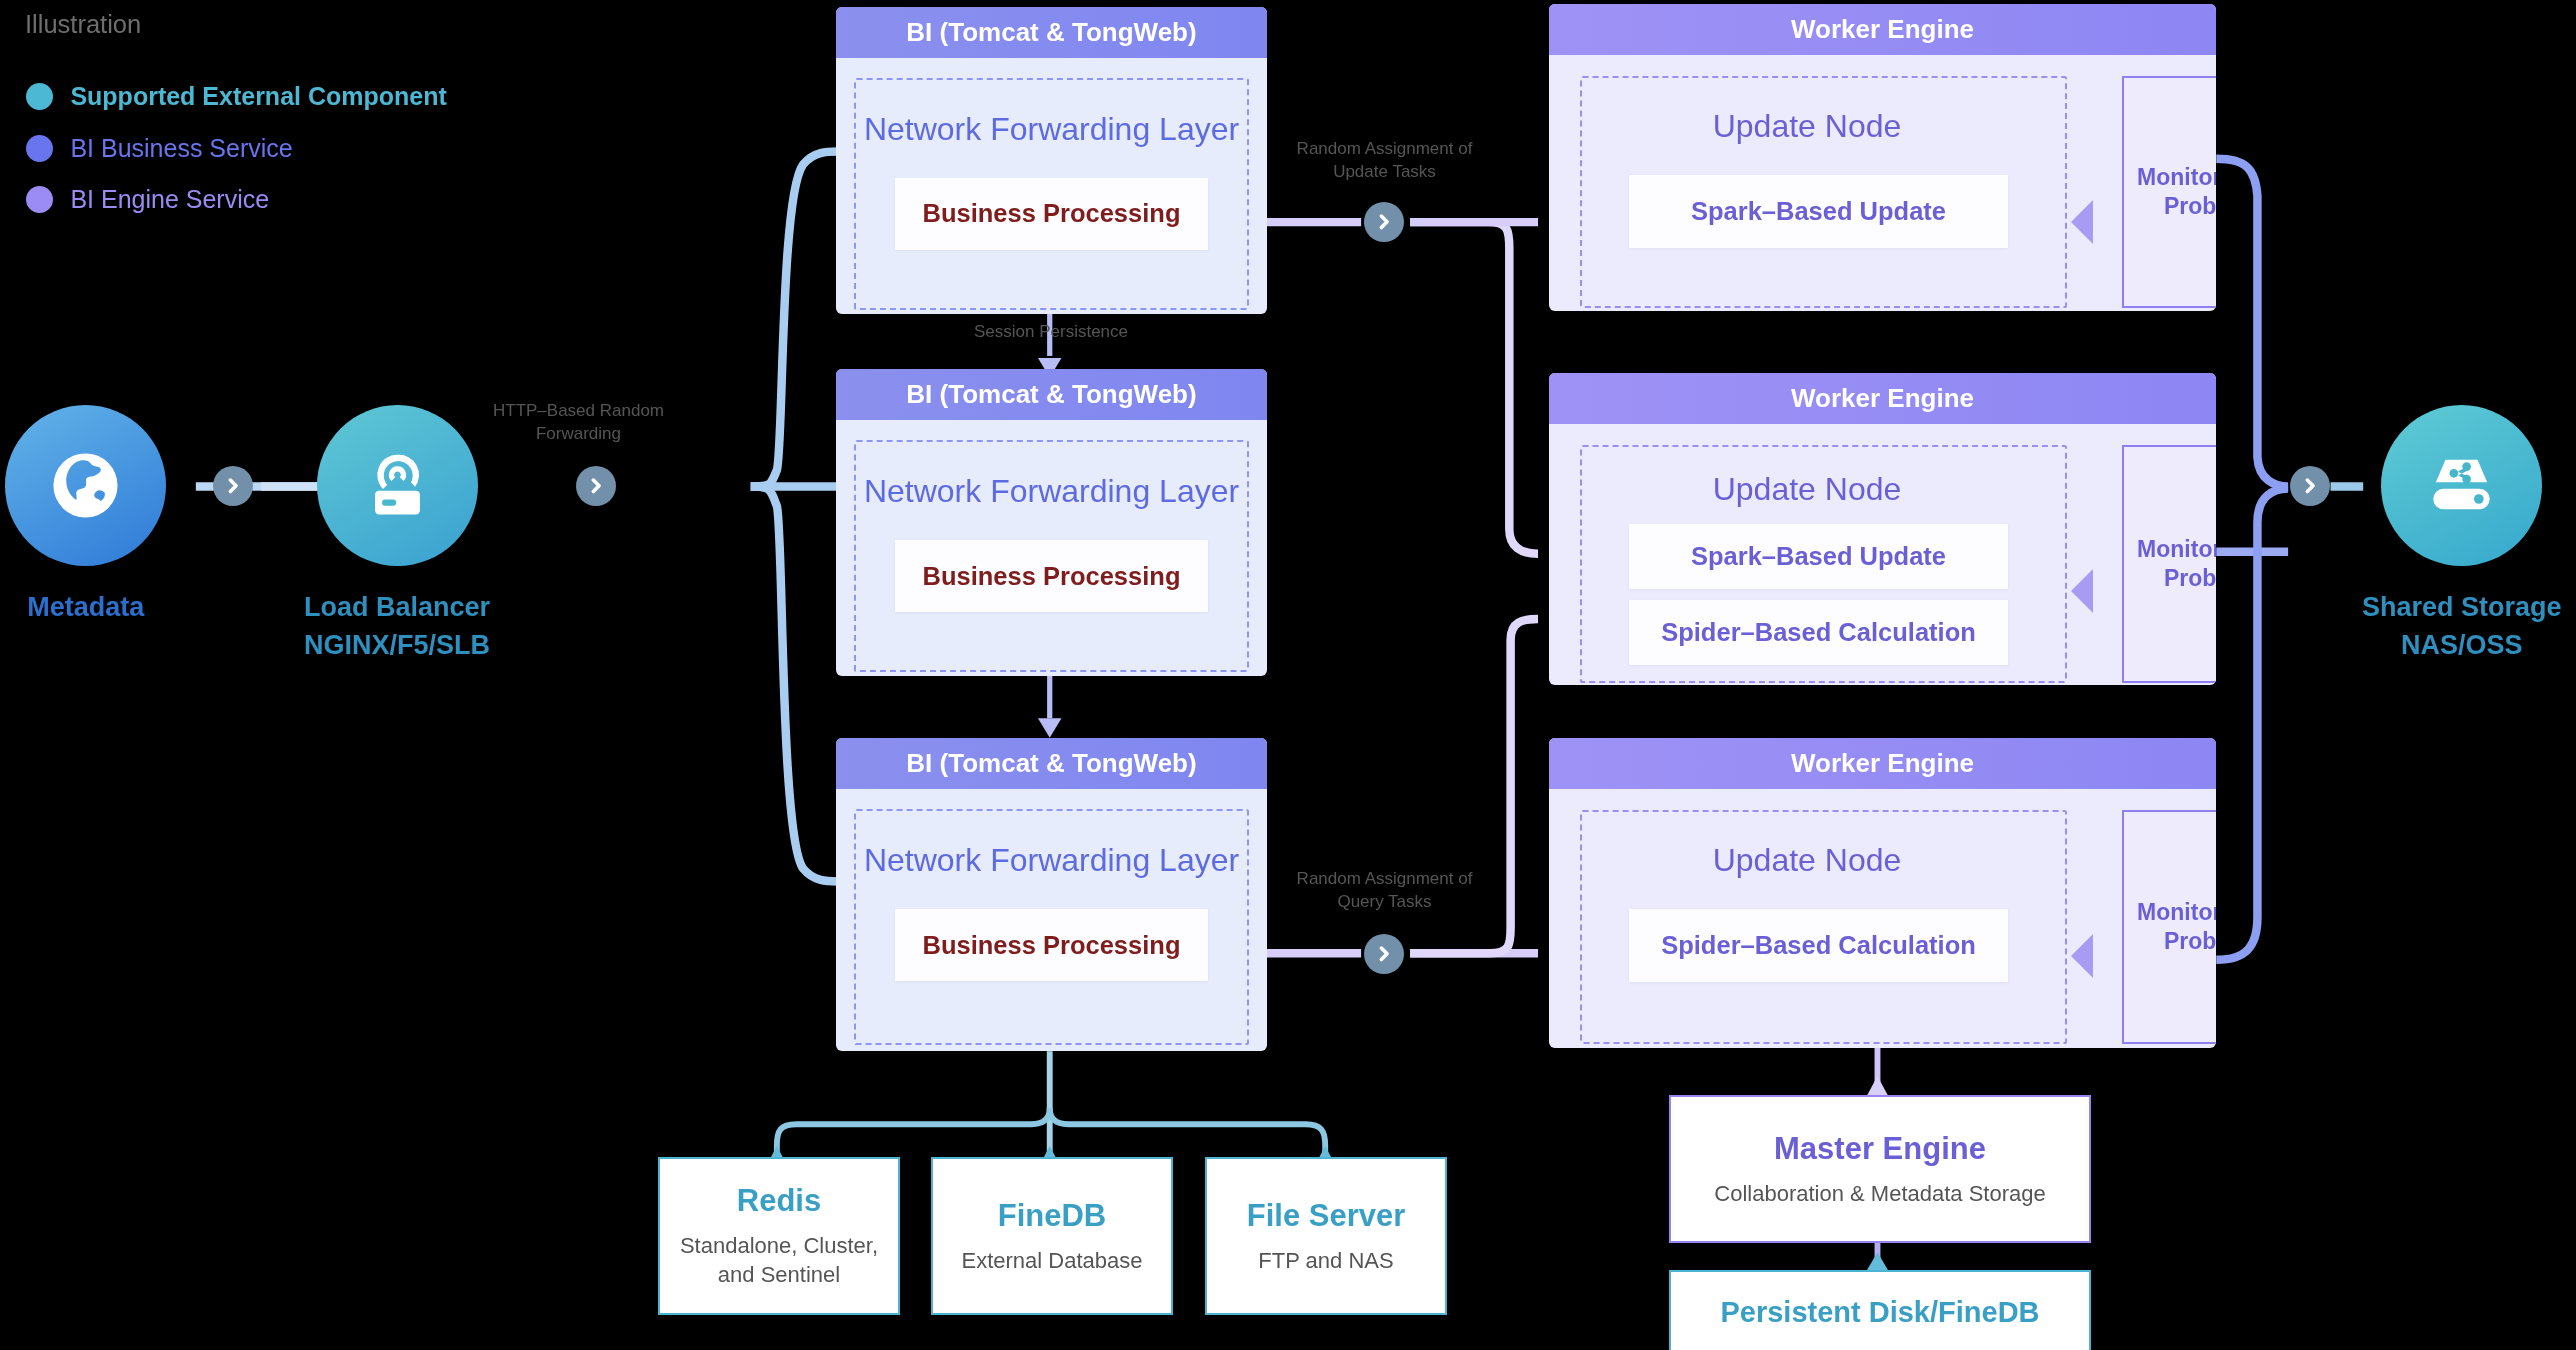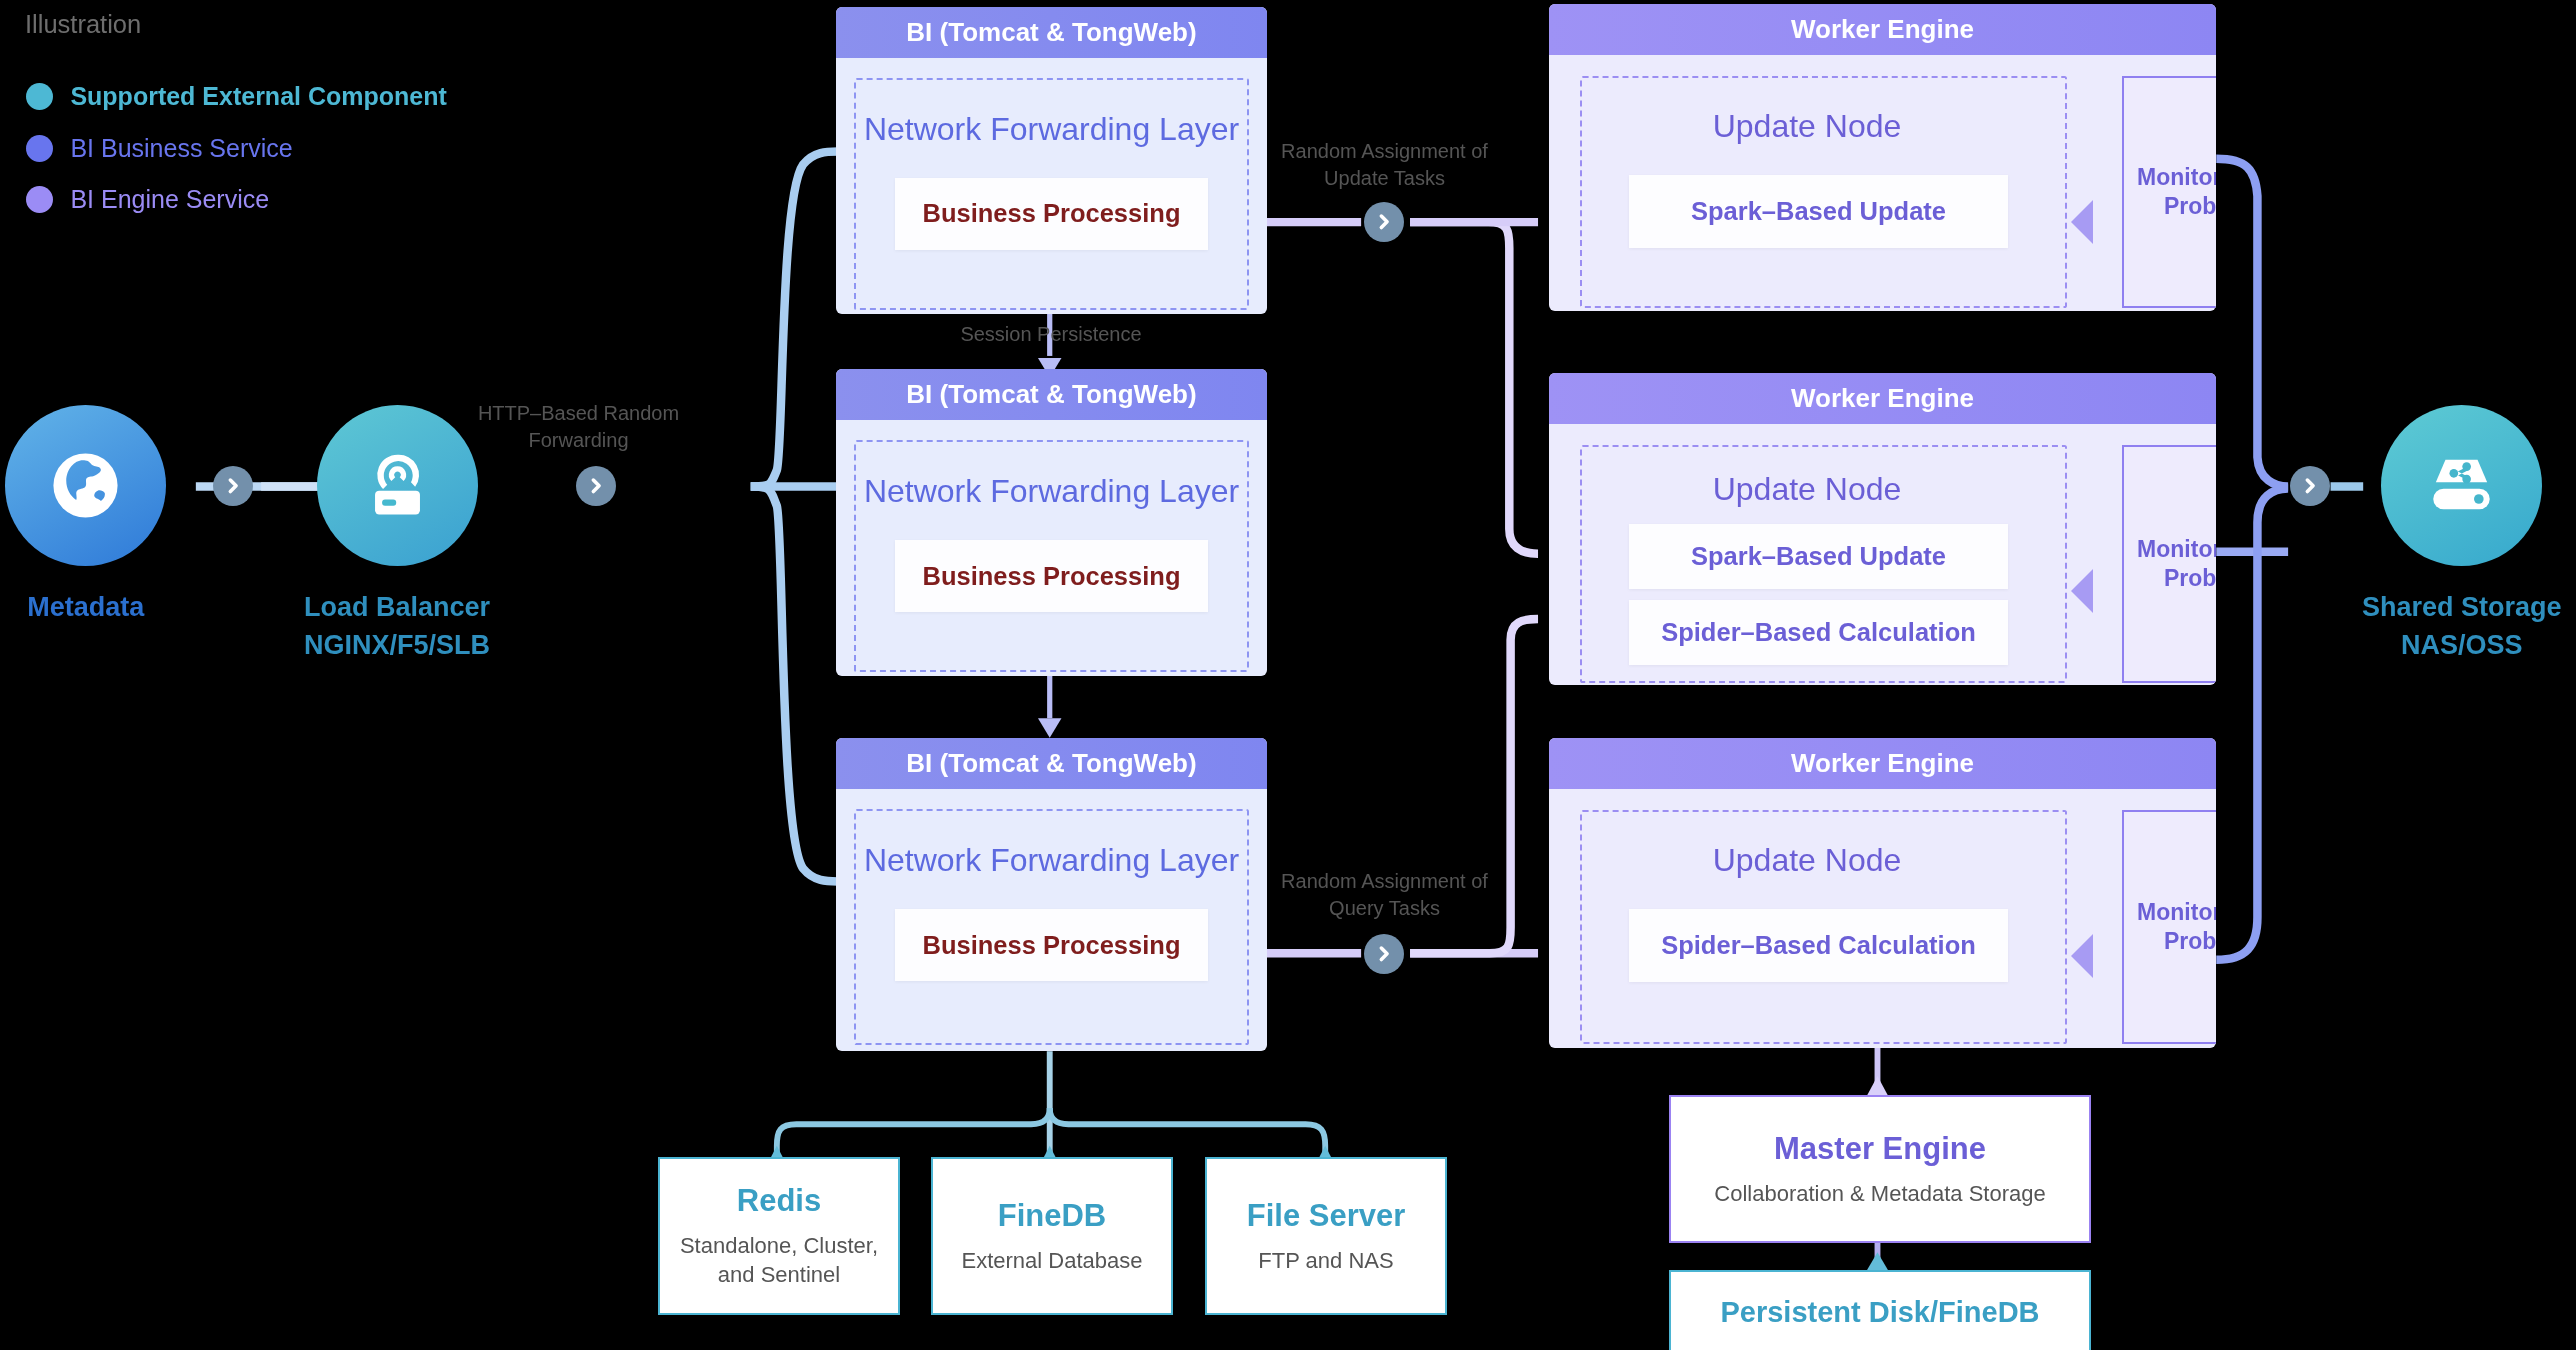--- a/index.html
+++ b/index.html
@@ -56,21 +56,21 @@
   .card.cyan{border:2.6px solid #4bb4d2;}
   .card.purple{border:2.6px solid #9b82f2;}
   .card .t{font-size:31px;font-weight:bold;line-height:1.2;}
   .card .s{font-size:22px;color:#555;line-height:1.32;margin-top:11.8px;}
   .card.cyan .t{color:#3a9fc4;}
   .card.purple .t{color:#6b5fd6;}
   .card.flat{justify-content:center;}
   .card.flat .t{font-size:29px;}
 
   
-  .elabel{position:absolute;text-align:center;font-size:20px;color:#555;line-height:1.35;}
+  .elabel{position:absolute;text-align:center;font-size:17px;color:#555;line-height:1.35;}
 </style>
 </head>
 <body>
 
 <div id="stage">
 
   <svg id="wires" viewBox="0 0 3946 2069">
     <defs>
       <linearGradient id="gBlue" x1="0" y1="0" x2="1" y2="0">
         <stop offset="0" stop-color="#bcd8f4"></stop>

